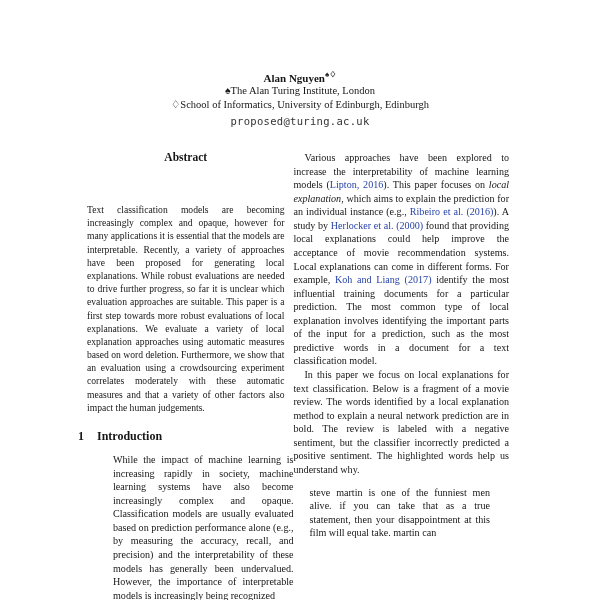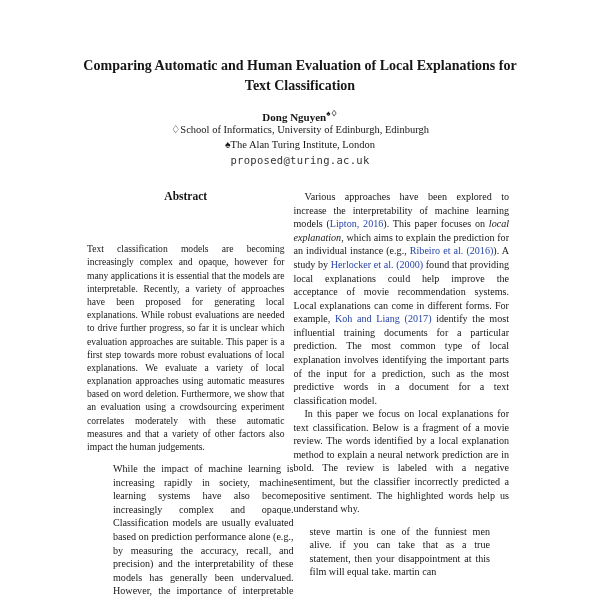--- a/index.html
+++ b/index.html
@@ -82,36 +82,38 @@
   }
   .seg-em { font-style: italic; }
   .seg-b { font-weight: normal; }
 </style>
 </head>
 <body>
 
 <div class="page">
 
   <header class="titleblock">
-    <h1 class="paper-title">Comparing Automatic and Human Evaluation of Local Explanations for Text Classification</h1>
     <div class="author-line">
-      <span>Dong Nguyen</span><sup>♠♢</sup>
+      <span>Alan Nguyen</span><sup>♠♢</sup>
     </div>
+    <div class="affil">♠The Alan Turing Institute, London</div>
     <div class="affil">♢School of Informatics, University of Edinburgh, Edinburgh</div>
-    <div class="affil">♠The Alan Turing Institute, London</div>
     <div class="email">proposed@turing.ac.uk</div>
   </header>
 
   <div class="cols">
 
     <div class="col">
       <section>
         <div class="abs-head">Abstract</div>
         <p class="abs-body">Text classification models are becoming increasingly complex and opaque, however for many applications it is essential that the models are interpretable. Recently, a variety of approaches have been proposed for generating local explanations. While robust evaluations are needed to drive further progress, so far it is unclear which evaluation approaches are suitable. This paper is a first step towards more robust evaluations of local explanations. We evaluate a variety of local explanation approaches using automatic measures based on word deletion. Furthermore, we show that an evaluation using a crowdsourcing experiment correlates moderately with these automatic measures and that a variety of other factors also impact the human judgements.</p>
       </section>
+      <h2 class="sec-head">
+        <span class="sec-num">1</span><span>Introduction</span>
+      </h2>
       <p class="body noindent">While the impact of machine learning is increasing rapidly in society, machine learning systems have also become increasingly complex and opaque. Classification models are usually evaluated based on prediction performance alone (e.g., by measuring the accuracy, recall, and precision) and the interpretability of these models has generally been undervalued. However, the importance of interpretable models is increasingly being recognized</p>
     </div>
 
     <div class="col">
       <p class="body indent"><span>Various approaches have been explored to increase the interpretability of machine learning models (</span><span class="seg-cite" style="color: rgb(39, 67, 166);">Lipton, 2016</span><span>). This paper focuses on </span><span class="seg-em">local explanation</span><span>, which aims to explain the prediction for an individual instance (e.g., </span><span class="seg-cite" style="color: rgb(39, 67, 166);">Ribeiro et al. (2016)</span><span>). A study by </span><span class="seg-cite" style="color: rgb(39, 67, 166);">Herlocker et al. (2000)</span><span> found that providing local explanations could help improve the acceptance of movie recommendation systems. Local explanations can come in different forms. For example, </span><span class="seg-cite" style="color: rgb(39, 67, 166);">Koh and Liang (2017)</span><span> identify the most influential training documents for a particular prediction. The most common type of local explanation involves identifying the important parts of the input for a prediction, such as the most predictive words in a document for a text classification model.</span></p>
       <p class="body indent"><span>In this paper we focus on local explanations for text classification. Below is a fragment of a movie review. The words identified by a local explanation method to explain a neural network prediction are in bold. The review is labeled with a negative sentiment, but the classifier incorrectly predicted a positive sentiment. The highlighted words help us understand why.</span></p>
       <blockquote class="quote"><span>steve martin is one of the </span><span class="seg-b">funniest</span><span> men alive. if you can take that as a </span><span class="seg-b">true</span><span> statement, then your disappointment at this film will equal take. martin can</span></blockquote>
     </div>
 
   </div>

